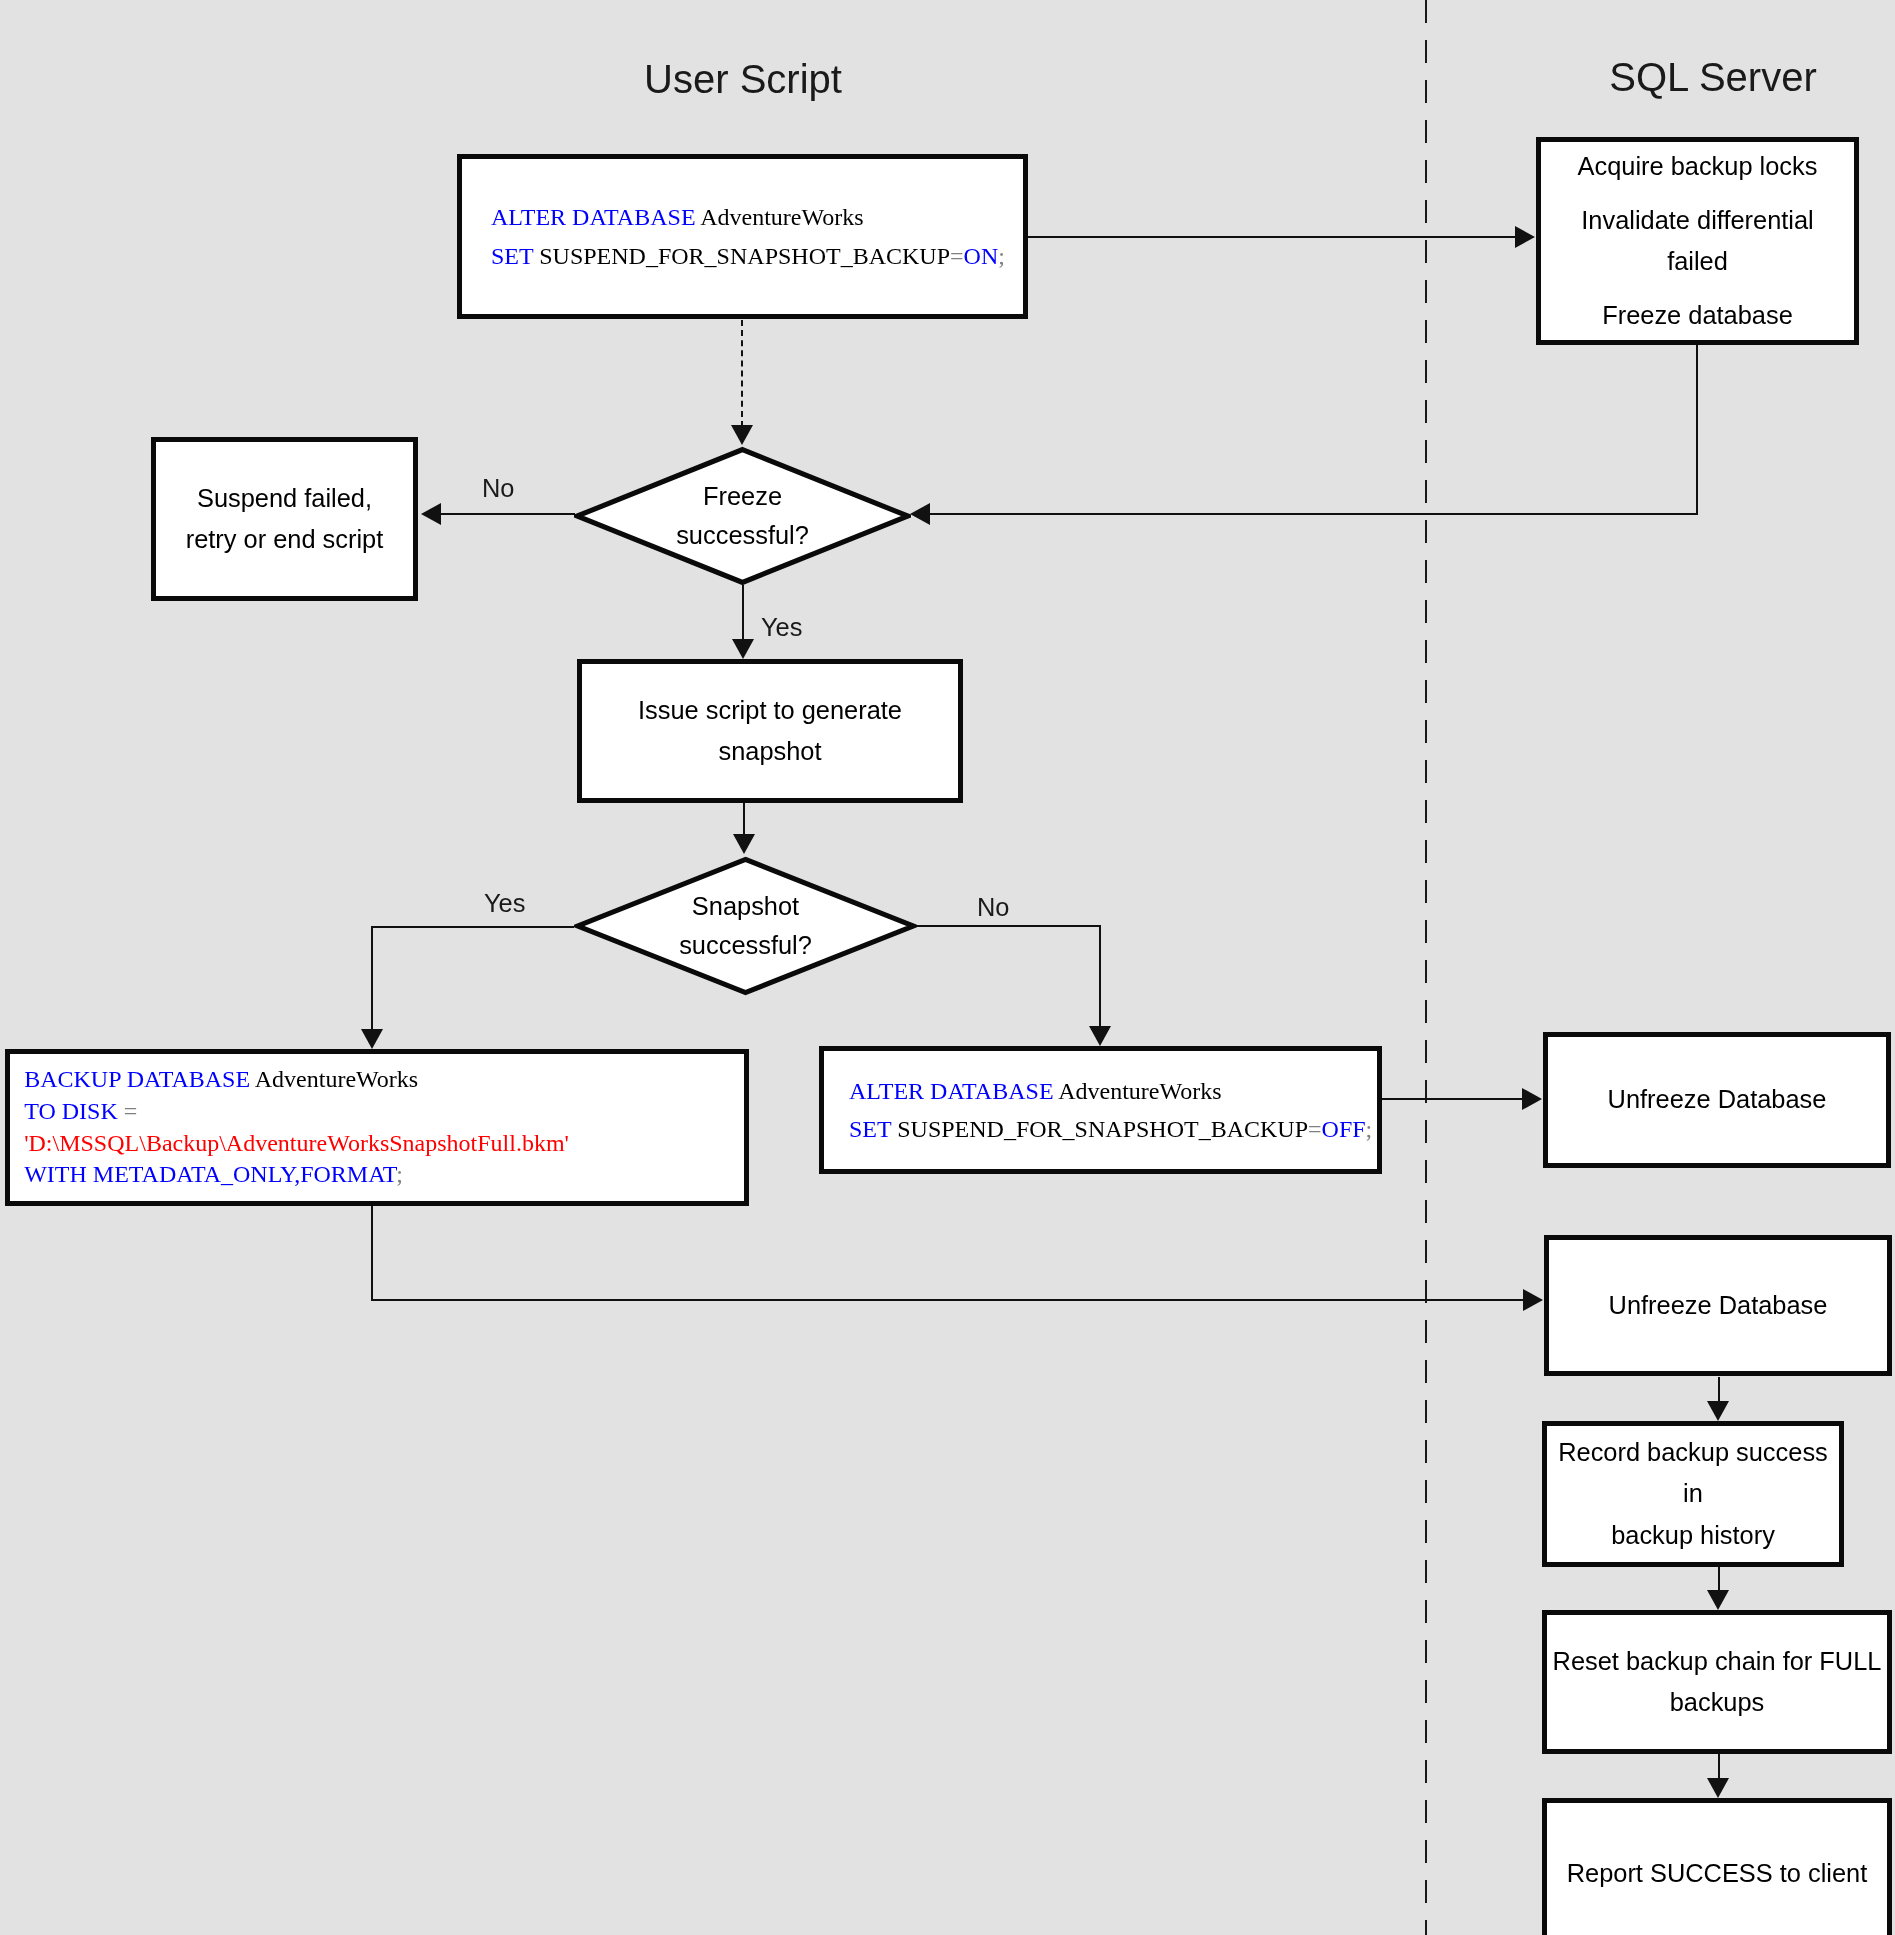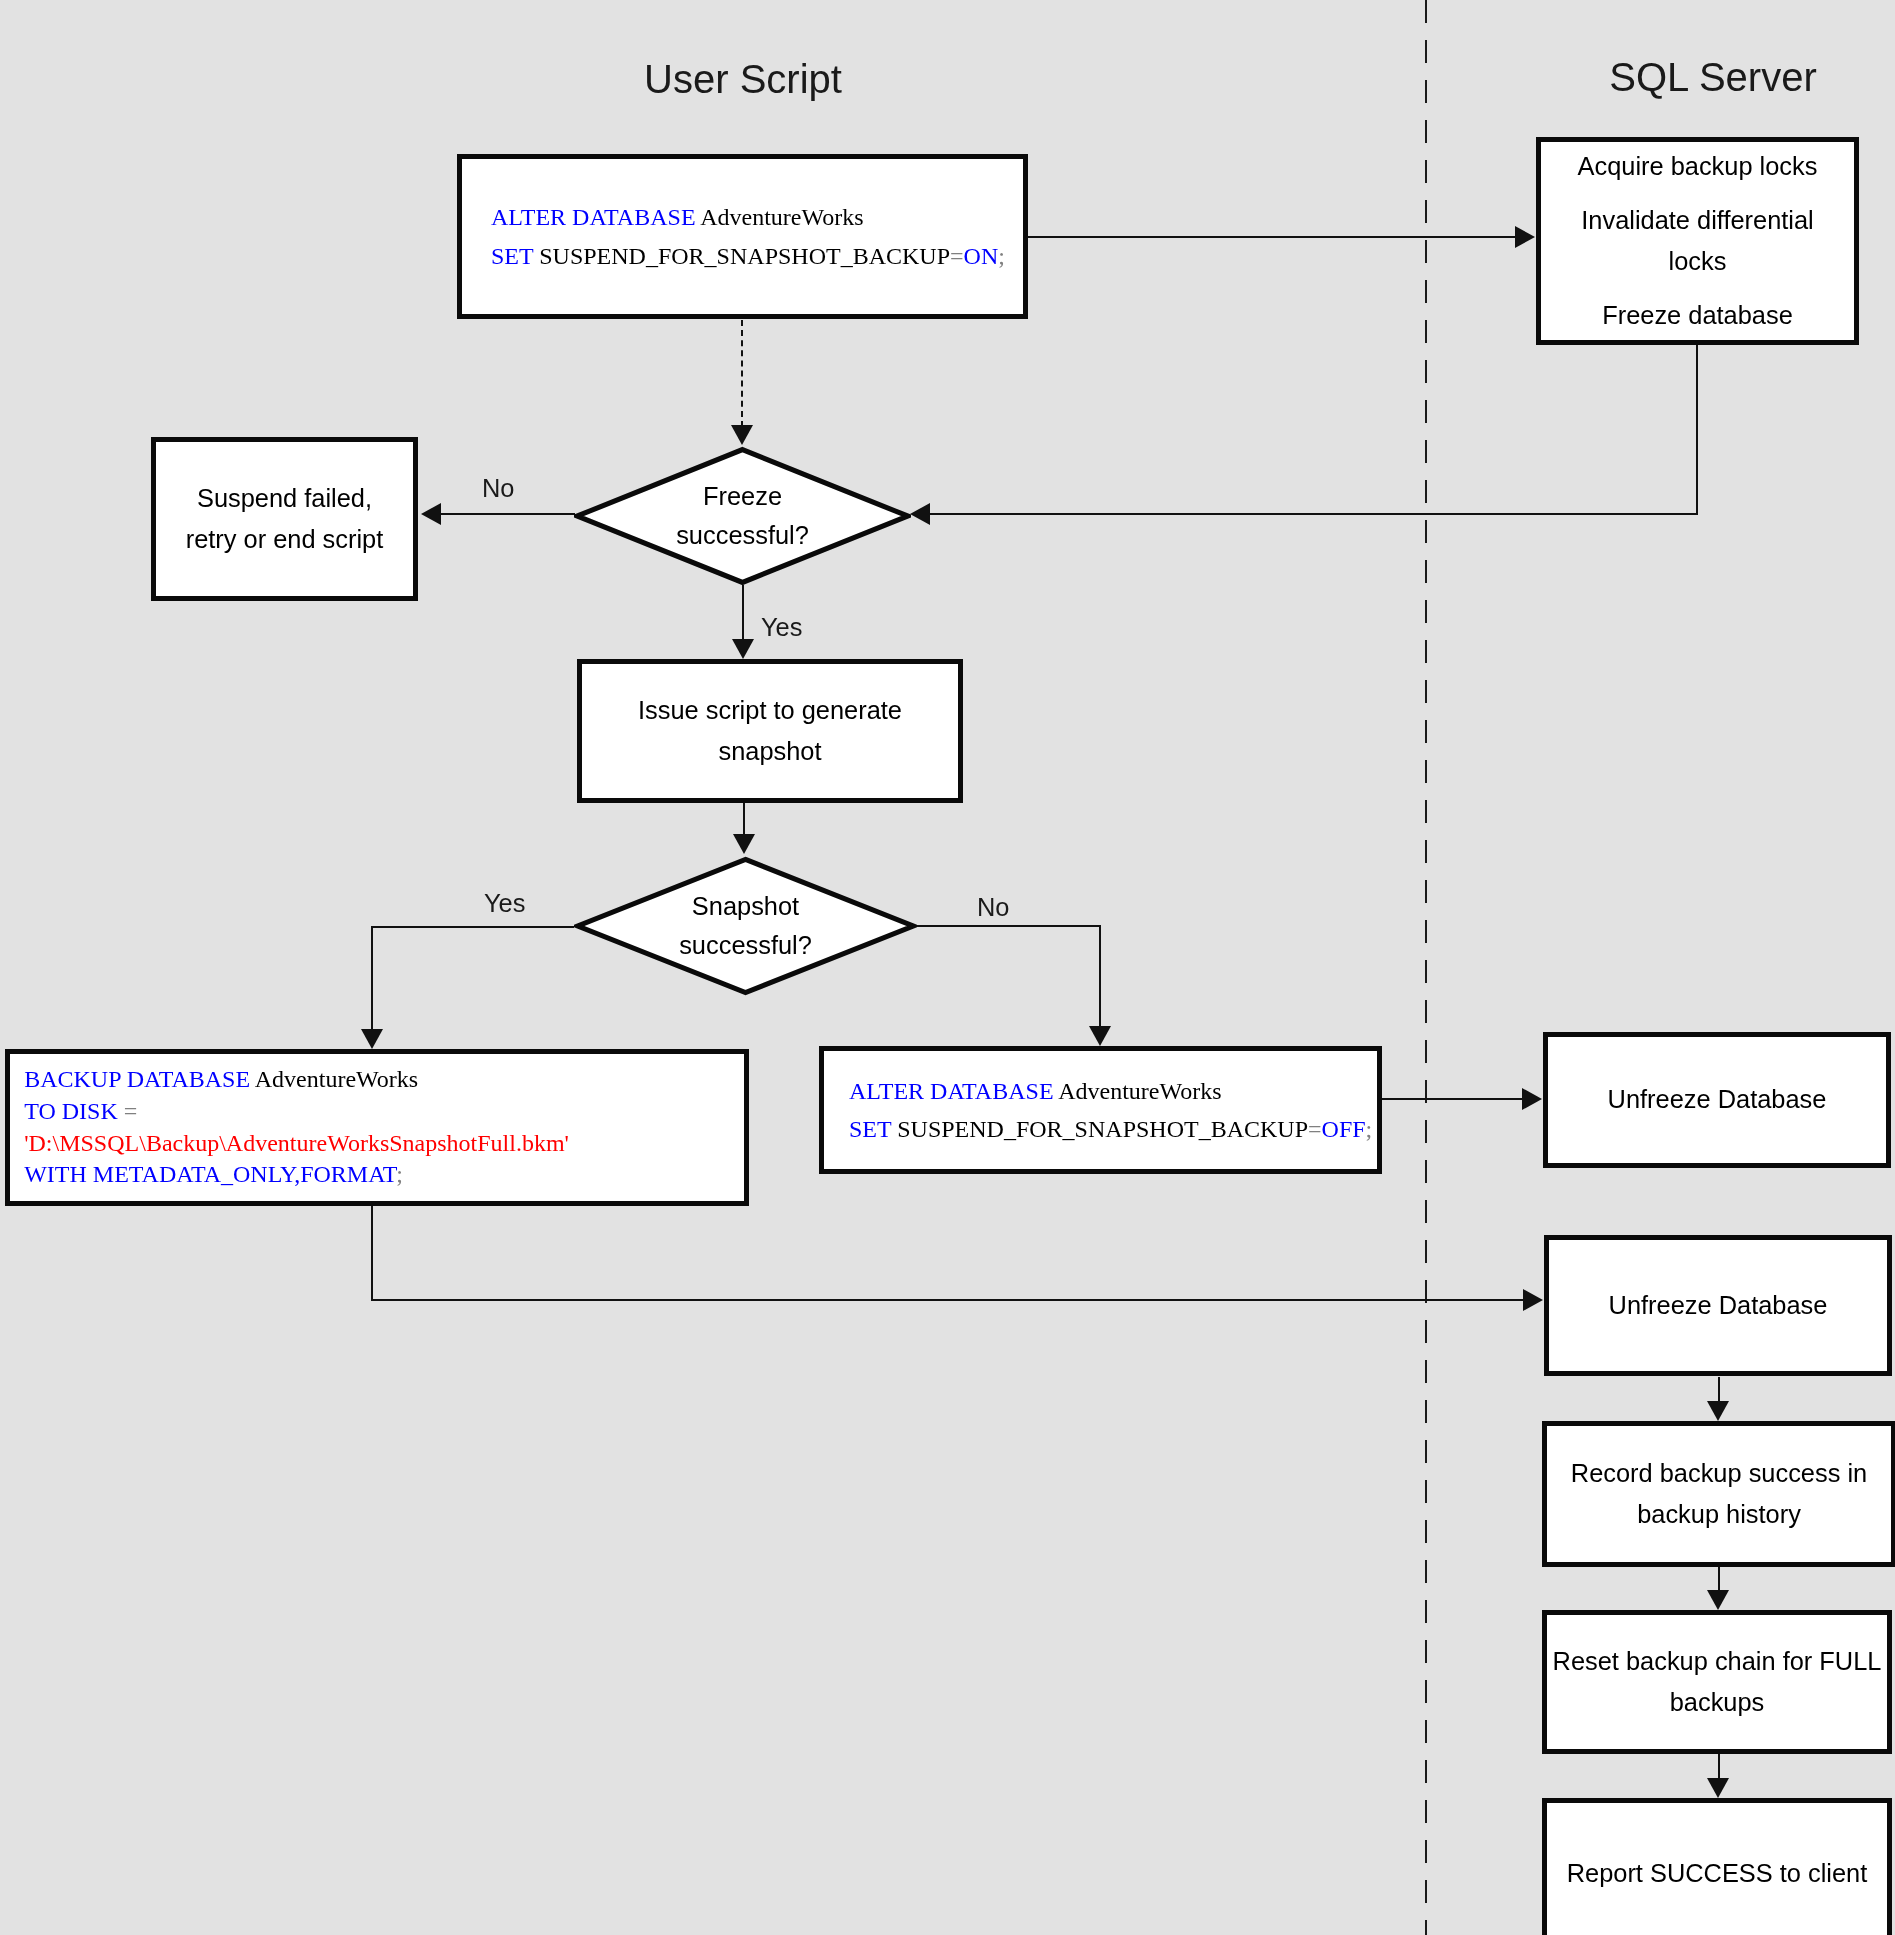--- a/index.html
+++ b/index.html
@@ -54,21 +54,21 @@
   <div class="lane-title" style="left:517px;top:57px;width:452px;">User Script</div>
   <div class="lane-title" style="left:1532px;top:55px;width:362px;">SQL Server</div>
 
   <div class="node code" style="left:457px;top:154px;width:571px;height:165px;padding-left:29px;">
     <div class="code-line"><span class="kw">ALTER DATABASE </span><span class="id">AdventureWorks</span></div>
     <div class="code-line"><span class="kw">SET </span><span class="id">SUSPEND_FOR_SNAPSHOT_BACKUP</span><span class="op">=</span><span class="kw">ON</span><span class="op">;</span></div>
   </div>
 
   <div class="node" style="left:1536px;top:137px;width:323px;height:208px;padding:0 17px;gap:13px;">
     <div>Acquire backup locks</div>
-    <div>Invalidate differential locks</div>
+    <div>Invalidate differential failed</div>
     <div>Freeze database</div>
   </div>
 
   <div class="edge" style="left:1028px;top:236px;width:490px;height:2.3px;"></div>
   <div class="arrow right" style="left:1515px;top:226px;"></div>
 
   <div class="edge" style="left:1696px;top:345px;width:2.3px;height:170px;"></div>
   <div class="edge" style="left:929px;top:513px;width:769px;height:2.3px;"></div>
   <div class="arrow left" style="left:910px;top:503px;"></div>
 
@@ -145,21 +145,21 @@
   <div class="edge" style="left:371px;top:1299px;width:1153px;height:2.3px;"></div>
   <div class="arrow right" style="left:1523px;top:1289px;"></div>
 
   <div class="node" style="left:1544px;top:1235px;width:348px;height:141px;">
     <div>Unfreeze Database</div>
   </div>
 
   <div class="edge" style="left:1718px;top:1377px;width:2.3px;height:26px;"></div>
   <div class="arrow down" style="left:1707px;top:1401px;"></div>
 
-  <div class="node" style="left:1542px;top:1421px;width:354px;height:146px;">
+  <div class="node" style="left:1542px;top:1421px;width:302px;height:146px;">
     <div>Record backup success in</div>
     <div>backup history</div>
   </div>
 
   <div class="edge" style="left:1718px;top:1567px;width:2.3px;height:24px;"></div>
   <div class="arrow down" style="left:1707px;top:1590px;"></div>
 
   <div class="node" style="left:1542px;top:1610px;width:350px;height:144px;">
     <div>Reset backup chain for FULL</div>
     <div>backups</div>

